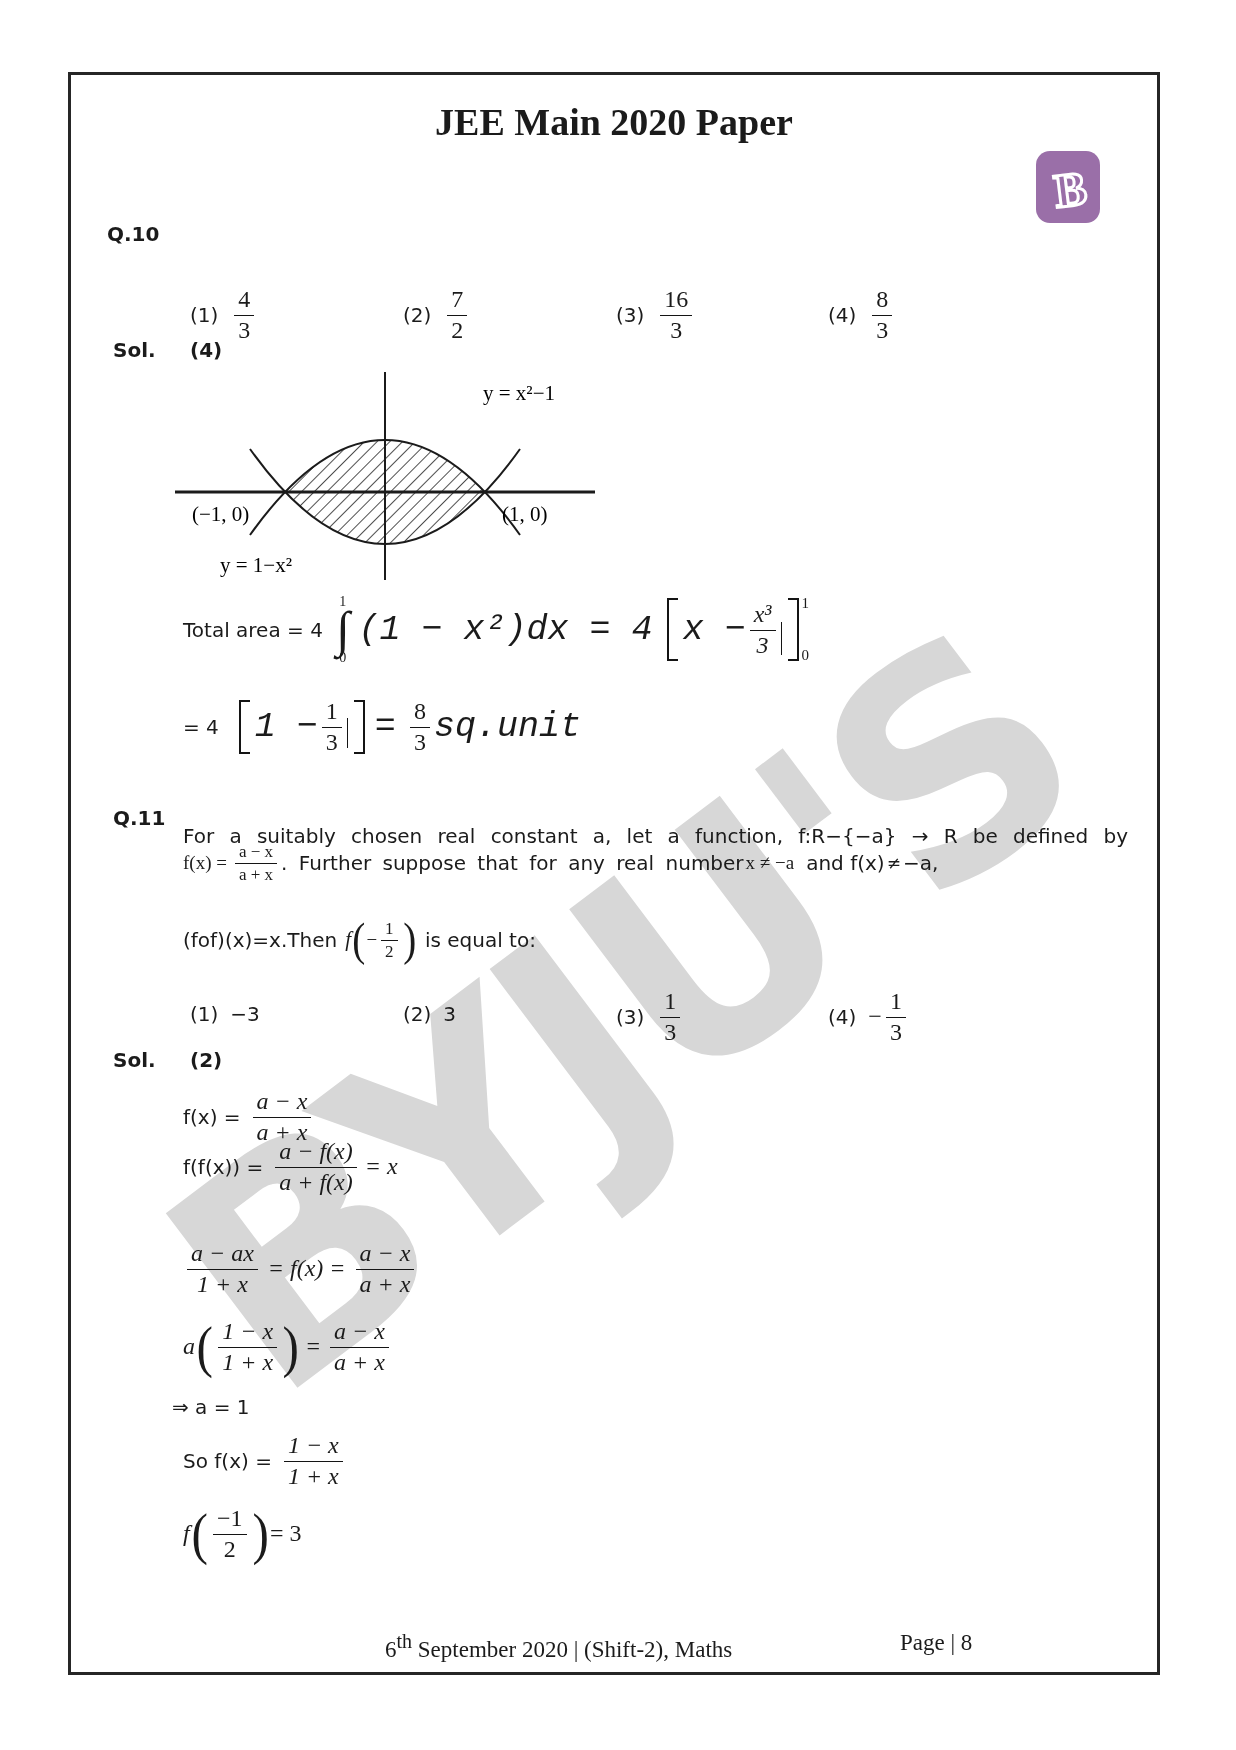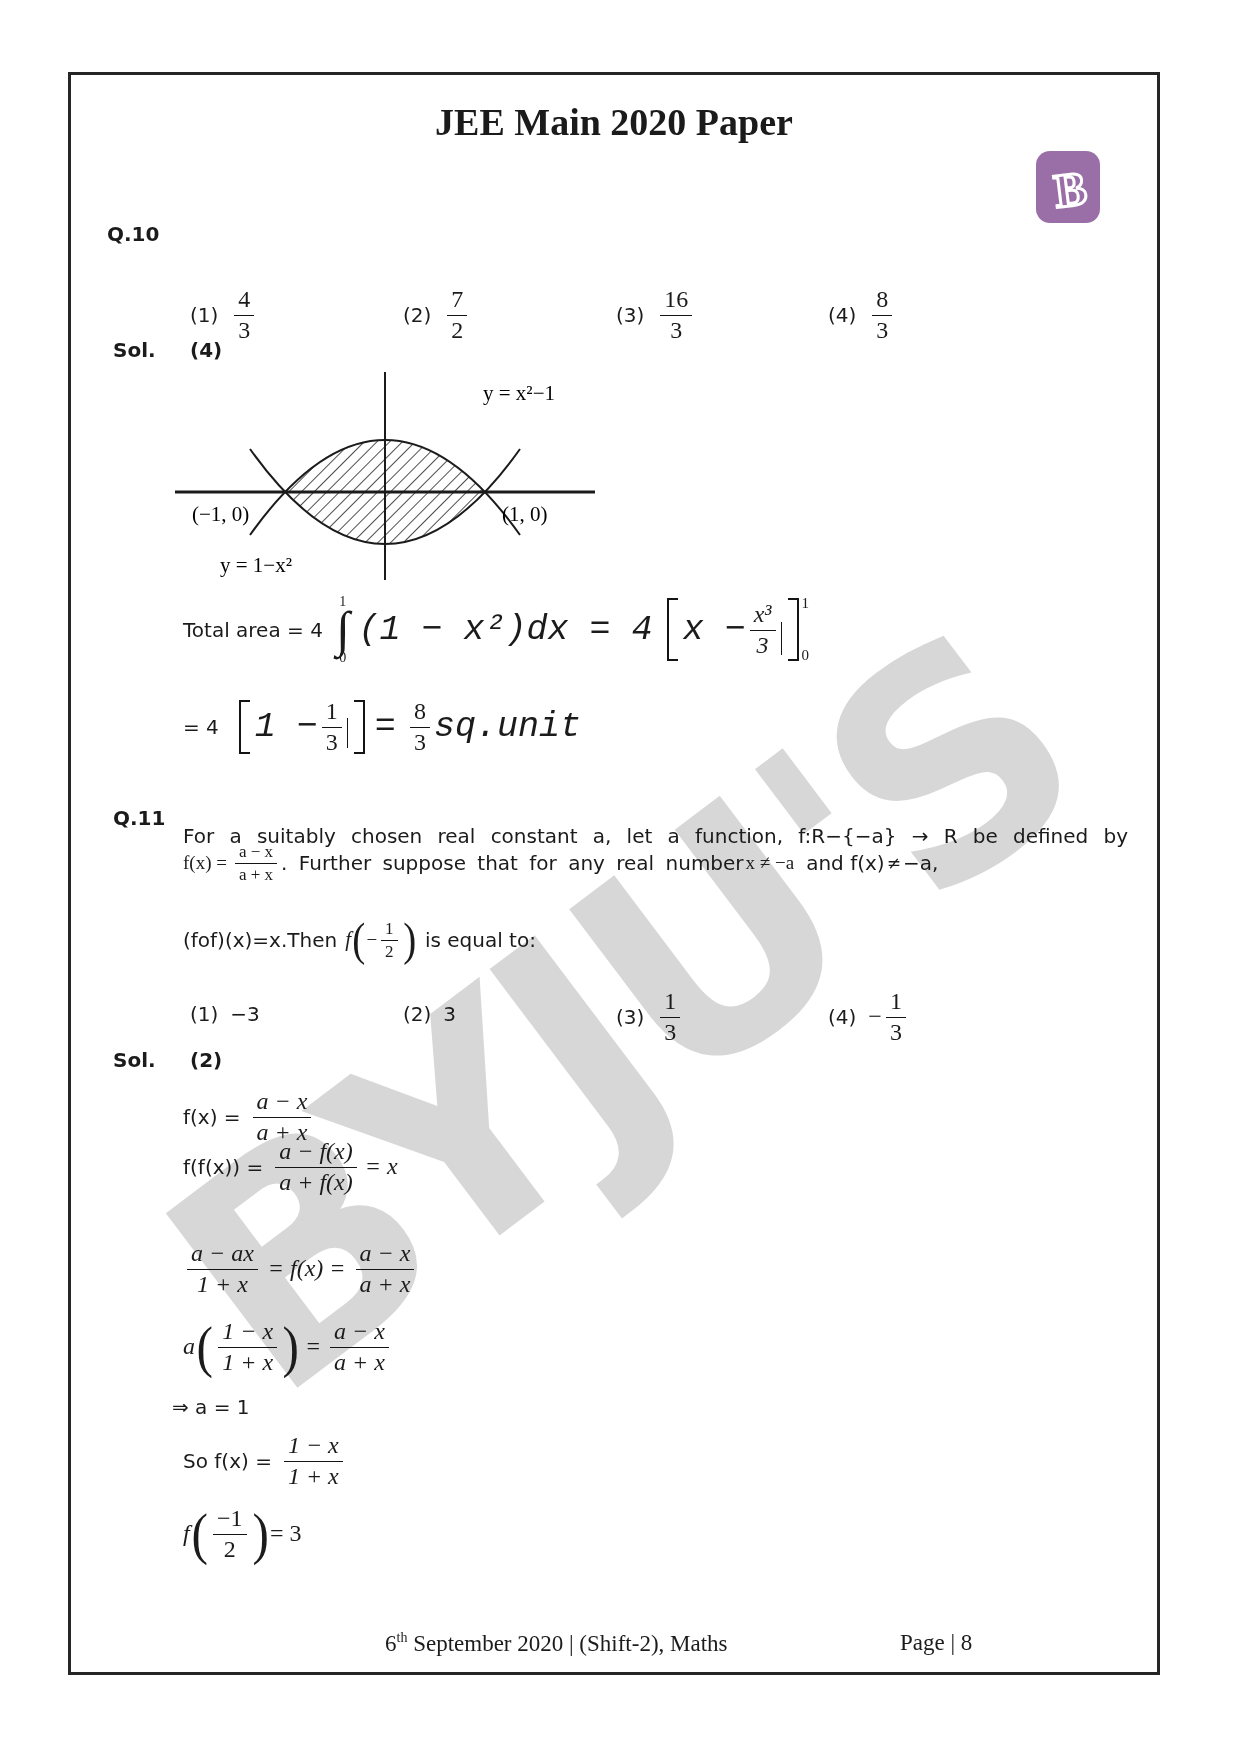--- a/index.html
+++ b/index.html
@@ -34,21 +34,21 @@
   .evalbar{align-self:stretch;width:0;border-right:1.7px solid #141414;margin:26px 1px 8px 1px;}
   .limcol{display:inline-flex;flex-direction:column;justify-content:space-between;
           align-self:stretch;font-family:"Liberation Serif",serif;font-size:15px;
           padding-left:3px;line-height:1;}
   .bigp{font-family:"Liberation Serif",serif;font-weight:300;line-height:.95;
         transform:scaleX(.85);display:inline-block;}
   .p56{font-size:58px;} .p44{font-size:46px;}
   .gap6{margin:0 6px;} .gap10{margin:0 10px;}
   .opt{display:flex;align-items:center;gap:12px;}
   .footer{font-family:"Liberation Serif",serif;font-size:23px;}
-  sup.th{font-size:14px;}
+  sup.th{font-size:20px;}
   .neq-low{vertical-align:-4px;font-size:17px;}
   .wsp{word-spacing:5px;}
   svg text{font-family:"Liberation Serif",serif;}
 </style>
 </head>
 <body>
 
 <div class="abs border-box">
   <div class="wm">BYJU'S</div>
 </div>

